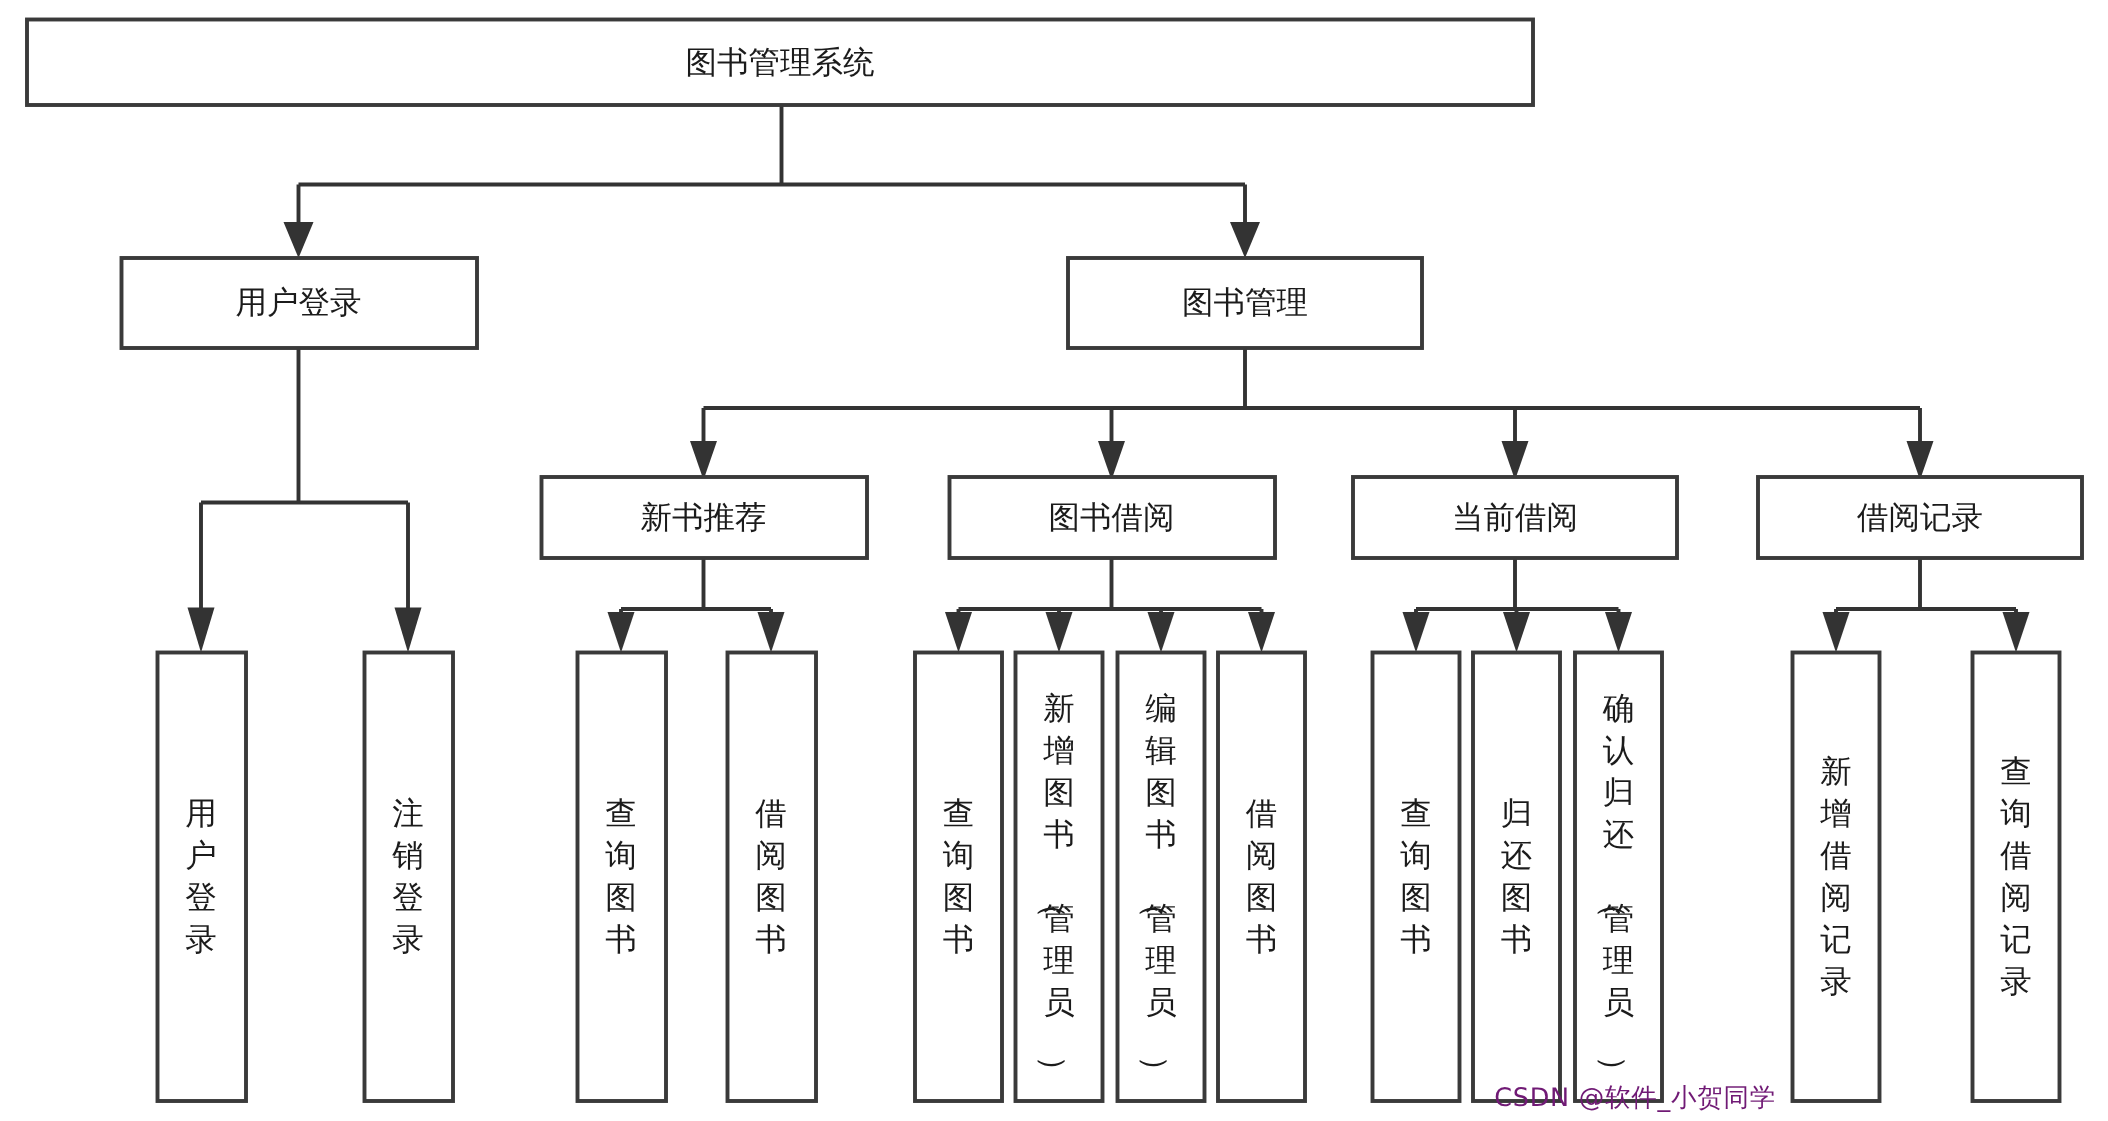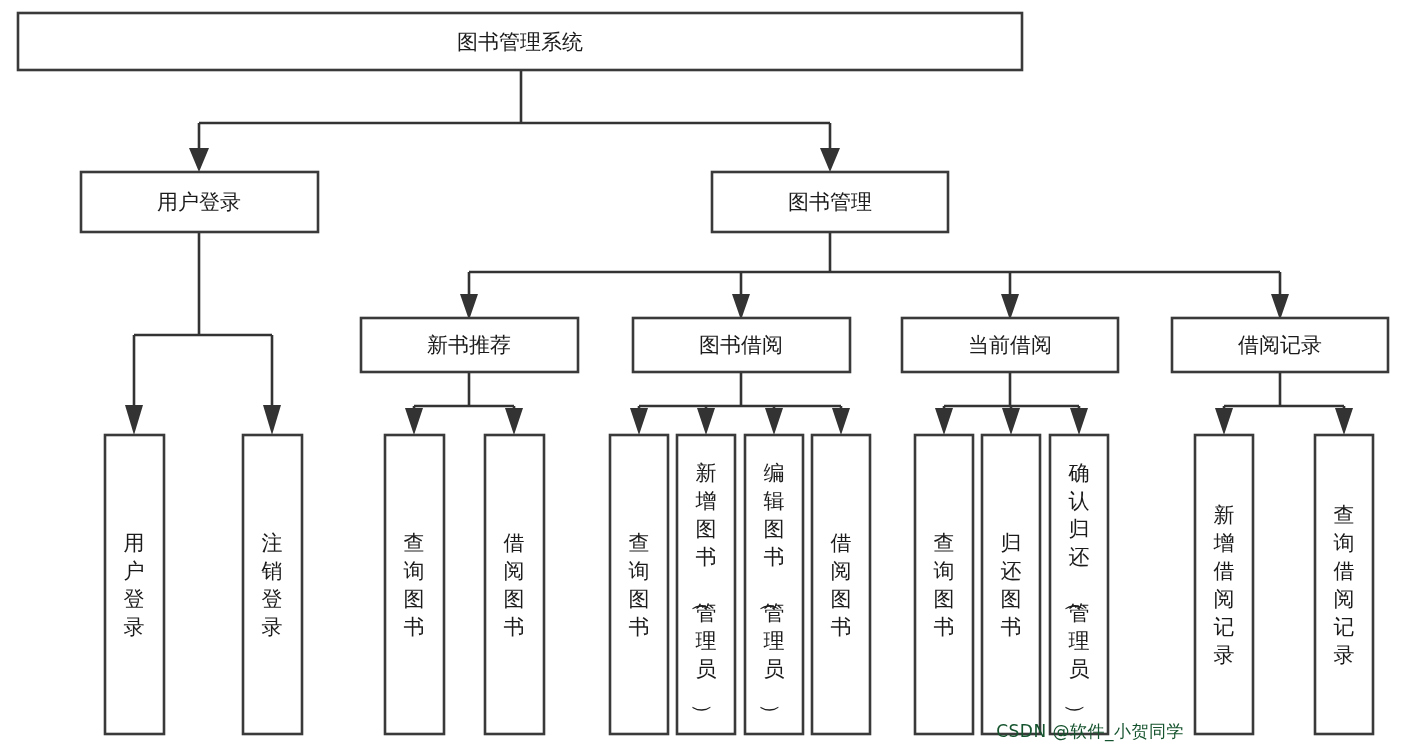--- a/index.html
+++ b/index.html
@@ -53,21 +53,21 @@
   .arrow-head {
     fill: #333333;
     stroke: none;
   }
   .watermark {
     position: absolute;
     right: 8px;
     bottom: 4px;
     font-family: "DejaVu Sans", "Liberation Sans", sans-serif;
     font-size: 17px;
-    color: #14532d;
+    color: #701a75;
     letter-spacing: 0.5px;
     white-space: nowrap;
     user-select: none;
   }
 </style>
 </head>
 <body>
 
 <div id="diagram-root">
 

